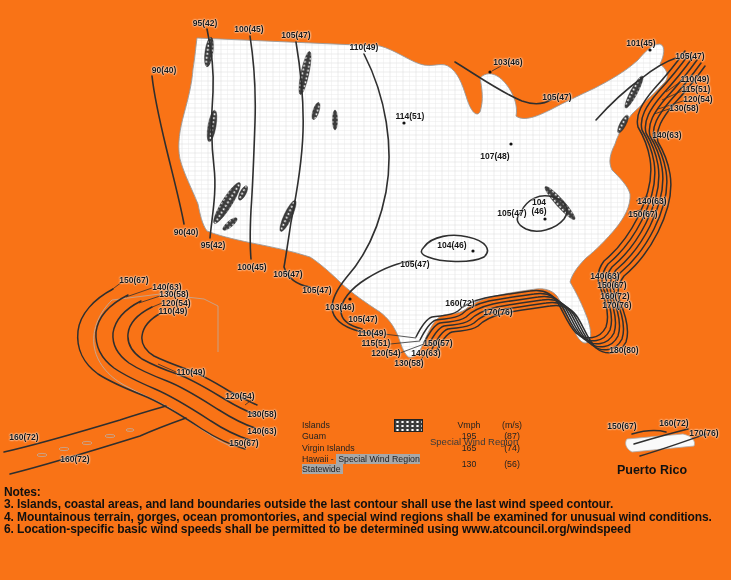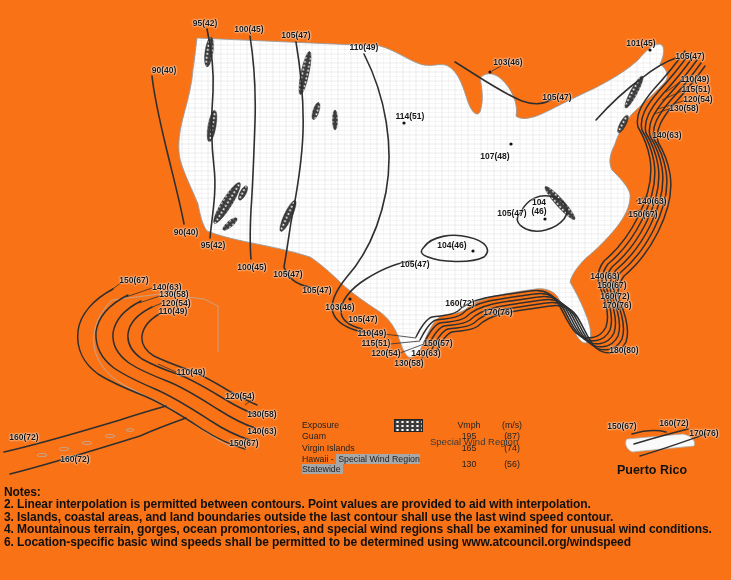--- a/index.html
+++ b/index.html
@@ -234,21 +234,21 @@
     </div>
 
   <span class="pr-title" style="left:652px;top:470px;position:absolute;">Puerto Rico</span>
 
   <div id="legend-swatch-row">
     <div id="legend-swatch"></div>
     <span id="legend-swatch-label">Special Wind Region</span>
   </div>
   <div id="legend-table">
     <div class="lg-row">
-      <span class="c1">Exposure</span>
+      <span class="c1">Islands</span>
       <span class="c2">Vmph</span>
       <span class="c3">(m/s)</span>
     </div>
     <div id="legend-rows">
         <div class="lg-row">
           <span class="c1">Guam</span>
           <span class="c2">195</span>
           <span class="c3">(87)</span>
         </div>
         <div class="lg-row">
@@ -260,19 +260,18 @@
           <span class="c1">Hawaii - <span class="lg-hl">Special Wind Region Statewide</span></span>
           <span class="c2">130</span>
           <span class="c3">(56)</span>
         </div>
       </div>
   </div>
 
   <div id="notes">
     <div>Notes:</div>
     <div id="notes-lines">
-        <div>2. Linear interpolation is permitted between contours. Point values are provided to aid with interpolation.</div>
         <div>3. Islands, coastal areas, and land boundaries outside the last contour shall use the last wind speed contour.</div>
         <div>4. Mountainous terrain, gorges, ocean promontories, and special wind regions shall be examined for unusual wind conditions.</div>
         <div>6. Location-specific basic wind speeds shall be permitted to be determined using www.atcouncil.org/windspeed</div>
       </div>
   </div>
 </div>
 
 </body></html>

